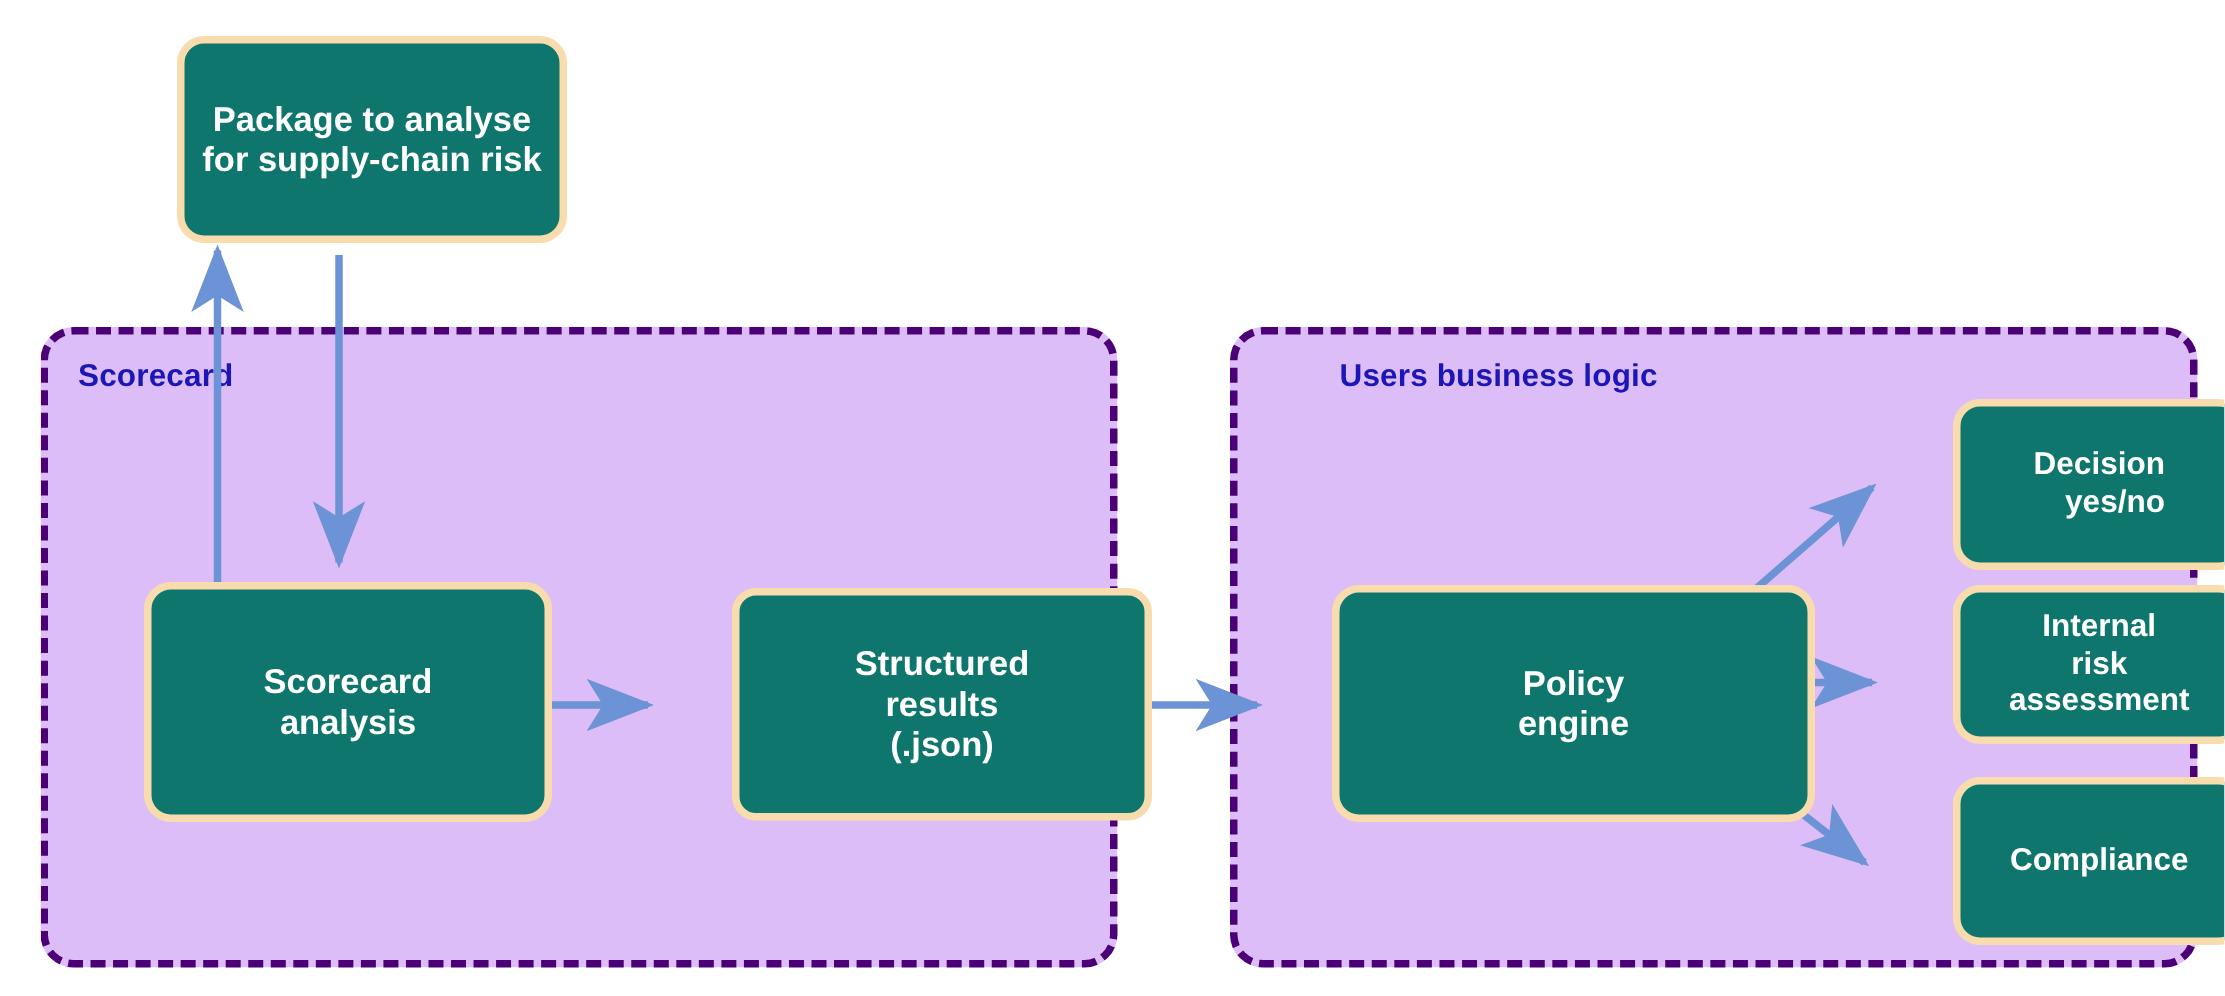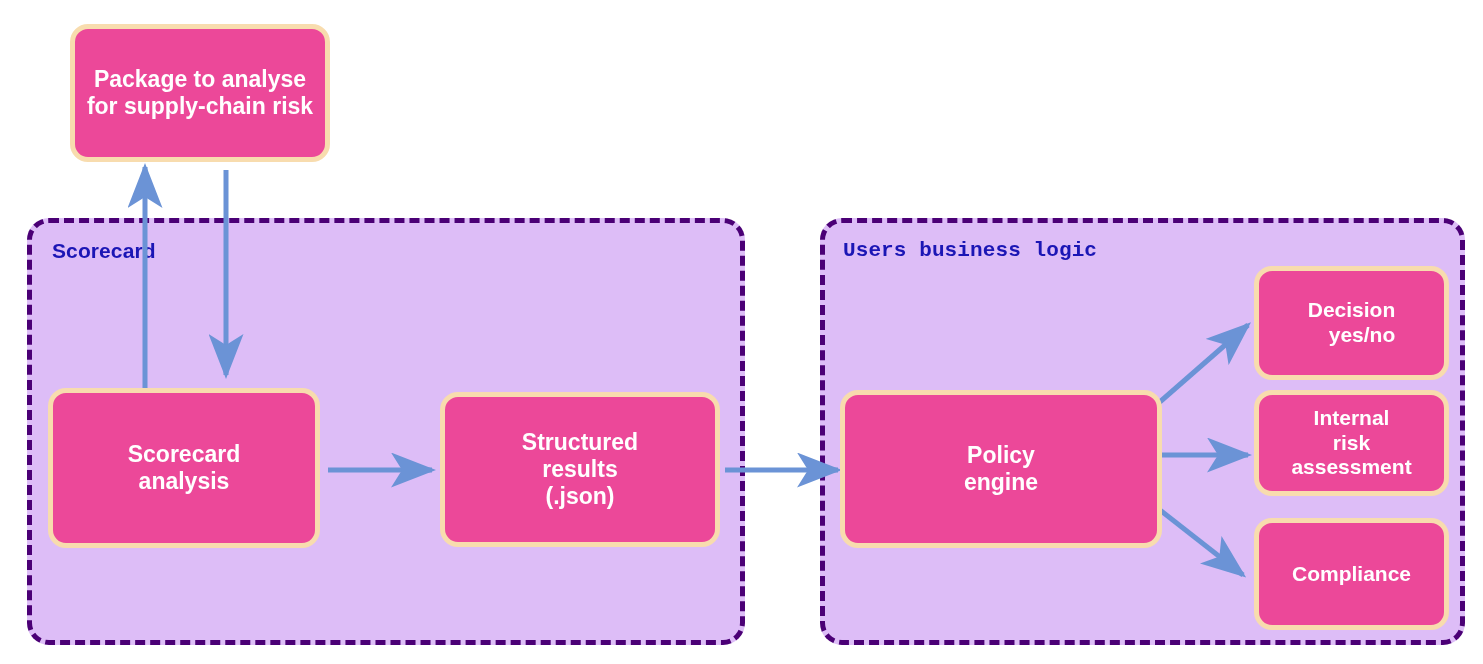--- a/index.html
+++ b/index.html
@@ -31,31 +31,32 @@
     color: #1b16b5;
     font-weight: bold;
     font-size: 21px;
     letter-spacing: 0.1px;
     white-space: nowrap;
   }
   
   .node {
     position: absolute;
     box-sizing: border-box;
-    background: #ec4899;
+    background: #0f766e;
     border: 5px solid #f8dcae;
     border-radius: 18px;
     color: #ffffff;
     font-weight: bold;
     display: flex;
     align-items: center;
     justify-content: center;
     text-align: center;
     line-height: 1.18;
     padding: 4px 8px;
+    margin-left: 48px;
   }
   .node-text {
     display: block;
     white-space: pre-line;
   }
   .node.big   { font-size: 23px; }
   .node.small { font-size: 21px; }
   
   #arrow-layer {
     position: absolute;
@@ -68,21 +69,21 @@
 </style>
 </head>
 <body>
 
 <div id="canvas">
 
   <div class="group" style="left:27px; top:218px; width:718px; height:427px;"></div>
   <div class="group-label" style="left:52px; top:239px;">Scorecard</div>
 
   <div class="group" style="left:820px; top:218px; width:645px; height:427px;"></div>
-  <div class="group-label" style="left:843px; top:239px;font-family:Liberation Mono, monospace;">Users business logic</div>
+  <div class="group-label" style="left:893px; top:239px;">Users business logic</div>
 
   <svg id="arrow-layer" viewBox="0 0 1483 664" xmlns="http://www.w3.org/2000/svg">
     <defs>
       <marker id="ah" markerWidth="9" markerHeight="7" refX="8.2" refY="3.5" orient="auto" markerUnits="strokeWidth">
         <path d="M0,0 L9,3.5 L0,7 L2.2,3.5 Z" fill="#6b93d6"></path>
       </marker>
     </defs>
 
     <line x1="145" y1="548" x2="145" y2="167" stroke="#6b93d6" stroke-width="5" marker-end="url(#ah)"></line>
 
@@ -102,21 +103,21 @@
   <div class="node big" style="left:70px; top:24px; width:260px; height:138px;">
     <span class="node-text">Package to analyse
 for supply-chain risk</span>
   </div>
 
   <div class="node big" style="left:48px; top:388px; width:272px; height:160px;">
     <span class="node-text">Scorecard
 analysis</span>
   </div>
 
-  <div class="node big" style="left:440px; top:392px; width:280px; height:155px;">
+  <div class="node big" style="left:440px; top:392px; width:280px; height:155px;border-radius:16px;">
     <span class="node-text">Structured
 results
 (.json)</span>
   </div>
 
   <div class="node big" style="left:840px; top:390px; width:322px; height:158px;">
     <span class="node-text">Policy
 engine</span>
   </div>
 

